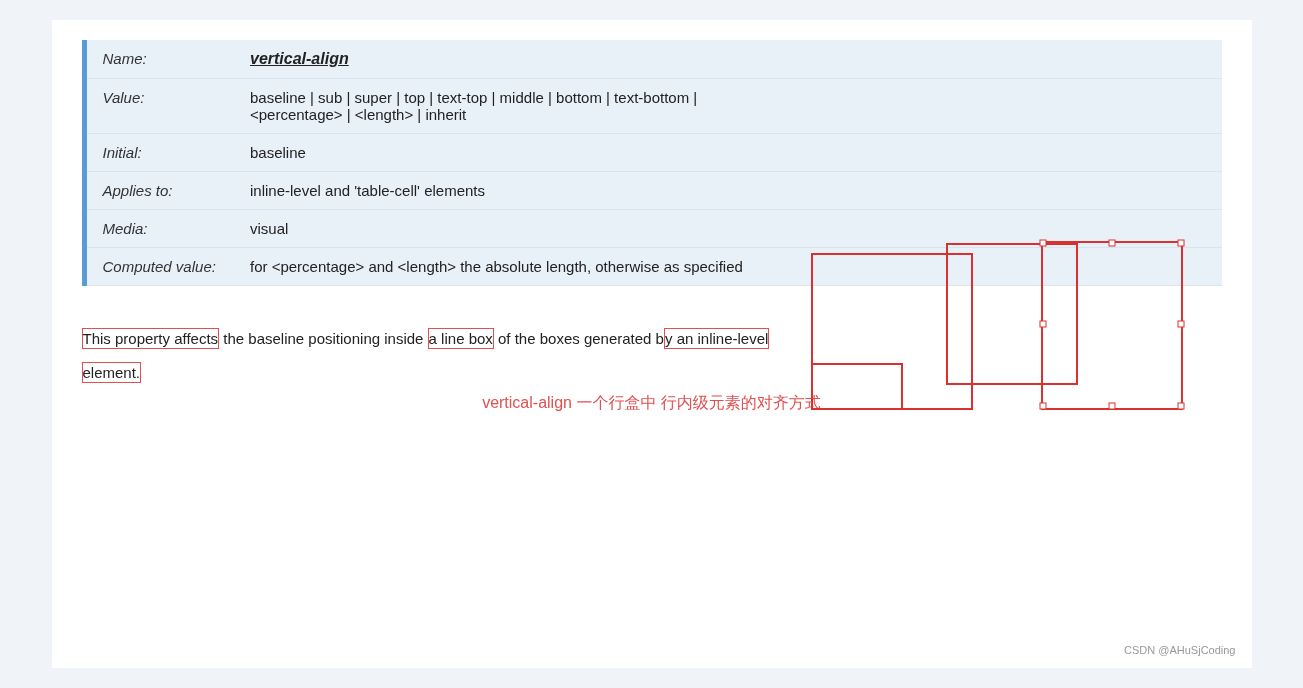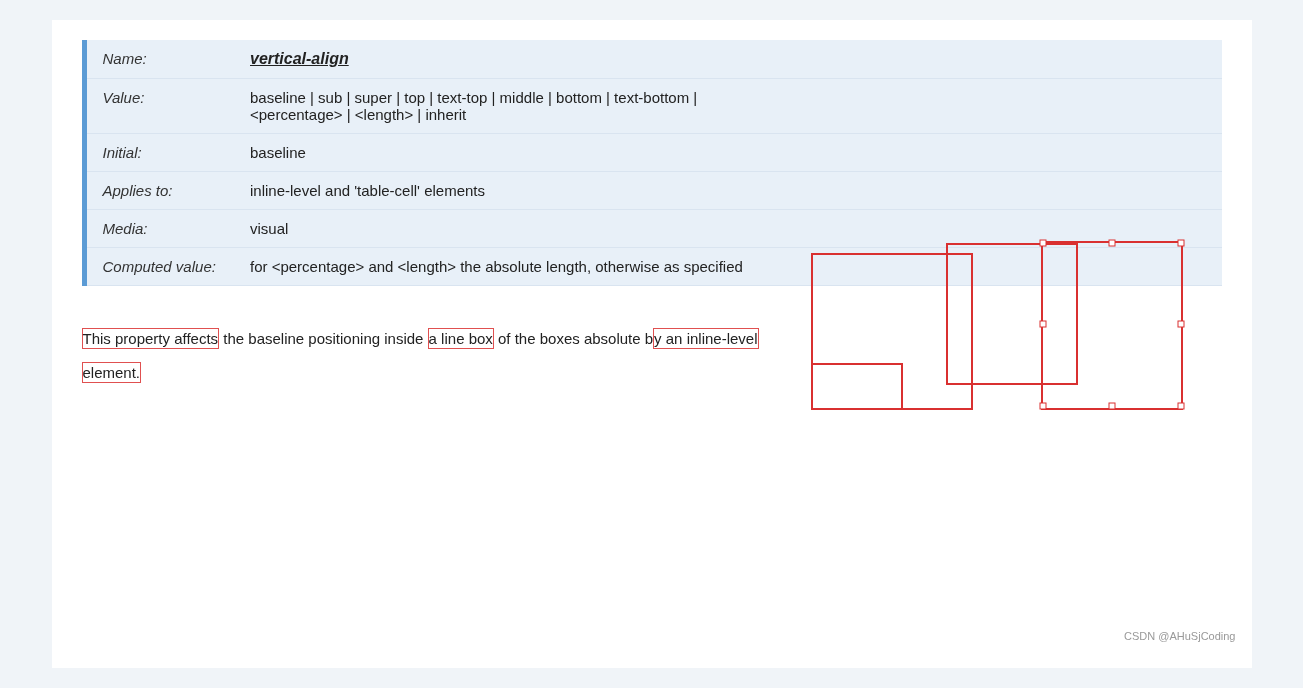--- a/index.html
+++ b/index.html
@@ -84,21 +84,21 @@
     }
     .subtitle-line {
       text-align: center;
       color: #e05050;
       font-size: 16px;
       margin-top: 8px;
       font-weight: normal;
     }
     .csdn-watermark {
       position: absolute;
-      bottom: 26px;
+      bottom: 12px;
       right: 16px;
       font-size: 11px;
       color: #999;
     }
   </style>
 </head>
 <body>
 
 <div class="page-container">
 
@@ -181,21 +181,22 @@
         </td>
         <td class="value">
           for &lt;percentage&gt; and &lt;length&gt; the absolute length, otherwise as specified
         </td>
       </tr>
     </tbody>
   </table>
 
   <div class="bottom-section">
     <div class="bottom-text">
-      <span class="boxed-phrase">This property affects</span><span> the baseline positioning inside </span><span class="boxed-phrase">a line box</span><span> of the boxes absolute b</span><span class="boxed-phrase">y an inline-level</span>
+      <span class="boxed-phrase">This property affects</span><span> the baseline positioning inside </span><span class="boxed-phrase">a line box</span><span> of the boxes generated b</span><span class="boxed-phrase">y an inline-level</span>
     </div>
     <div class="bottom-text">
       <span class="boxed-phrase">element.</span>
     </div>
+    <div class="subtitle-line">vertical-align 一个行盒中 行内级元素的对齐方式</div>
   </div>
 
   <div class="csdn-watermark">CSDN @AHuSjCoding</div>
 </div>
 
 </body></html>

